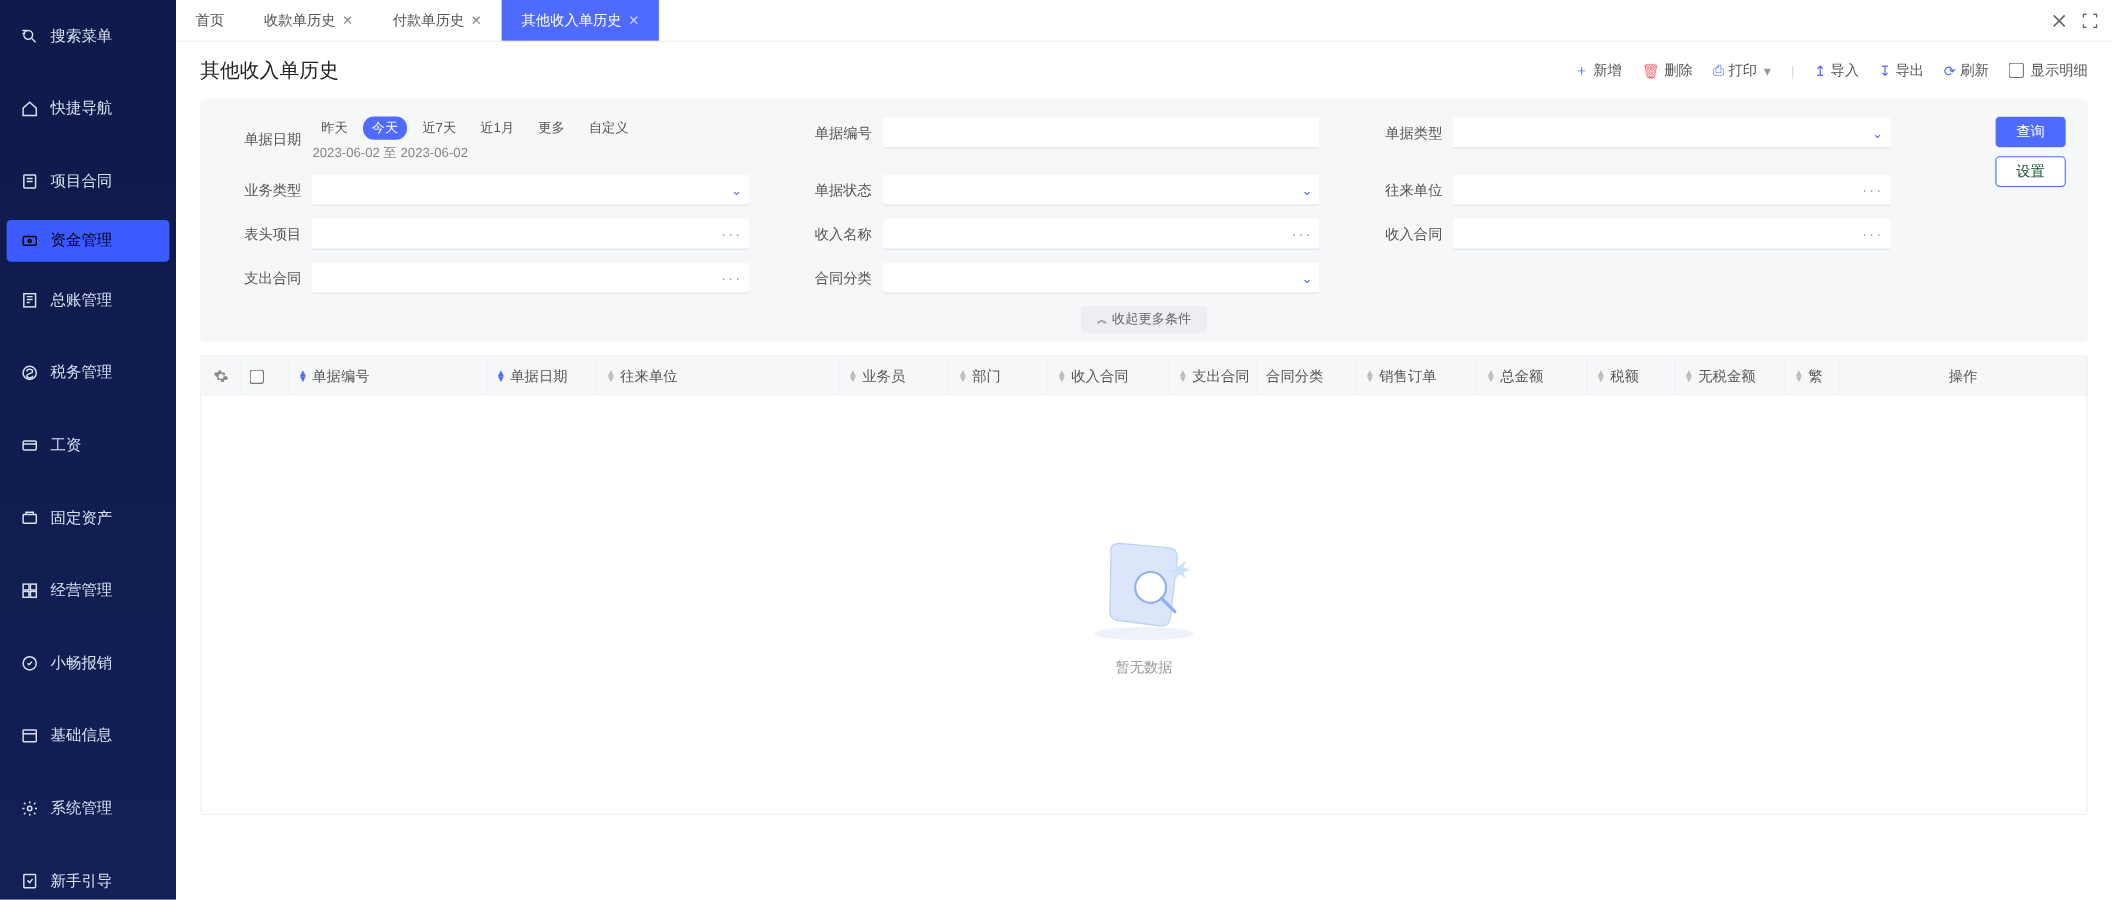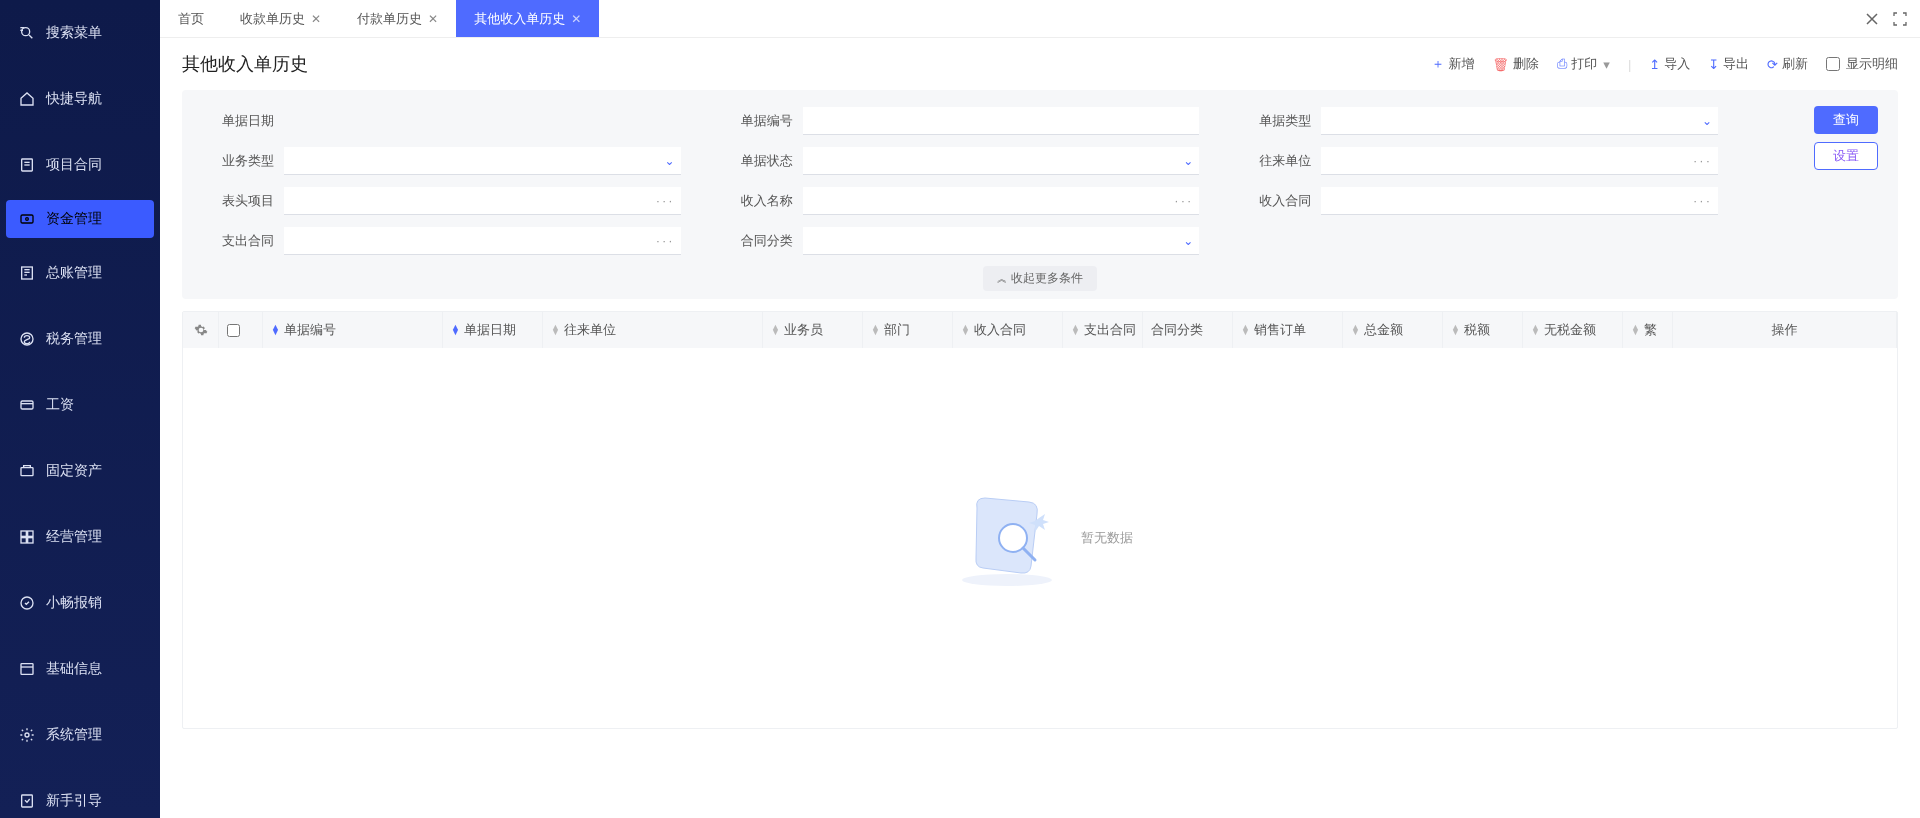--- a/index.html
+++ b/index.html
@@ -45,32 +45,32 @@
 .filter-select .caret { color: #4f6bff; font-size: 12px; }
 .filter-select .dots { color: #999; letter-spacing: 2px; }
 .date-chips { display: flex; flex-direction: column; gap: 2px; }
 .date-chips-row { display: flex; gap: 6px; align-items: center; font-size: 12px; }
 .chip { padding: 2px 8px; border-radius: 10px; cursor: pointer; color: #555; }
 .chip.active { background: #4f6bff; color: #fff; }
 .date-range { font-size: 12px; color: #888; margin-top: 2px; }
 .filter-actions { display: flex; flex-direction: column; gap: 8px; align-items: flex-end; }
 .btn { padding: 4px 18px; border-radius: 4px; font-size: 13px; cursor: pointer; border: 1px solid transparent; }
 .btn-primary { background: #4f6bff; color: #fff; }
-.btn-ghost { background: #fff; color: #8b5cf6; border: 1px solid #4f6bff; }
+.btn-ghost { background: #fff; color: #14532d; border: 1px solid #4f6bff; }
 .collapse-bar { text-align: center; margin-top: 10px; }
 .collapse-pill { display: inline-flex; align-items: center; gap: 4px; background: #edeef2; padding: 4px 14px; border-radius: 4px; font-size: 12px; color: #666; cursor: pointer; }
 
 
 .table-wrap { margin: 0 22px; border: 1px solid #eef0f3; border-radius: 2px; }
 .thead { display: flex; align-items: center; height: 36px; background: #f6f7f9; font-size: 13px; color: #555; }
 .th { display: flex; align-items: center; gap: 4px; padding: 0 8px; border-right: 1px solid #eef0f3; height: 100%; box-sizing: border-box; white-space: nowrap; overflow: hidden; }
 .th:first-child { justify-content: center; }
 .sort { display: inline-flex; flex-direction: column; line-height: 5px; color: #bbb; font-size: 9px; }
 .sort.blue { color: #4f6bff; }
-.empty { height: 380px; display: flex; flex-direction: row; align-items: center; justify-content: center; gap: 14px; color: #999; font-size: 13px; }
+.empty { height: 380px; display: flex; flex-direction: column; align-items: center; justify-content: center; gap: 14px; color: #999; font-size: 13px; }
 .empty-illus { width: 120px; height: 100px; position: relative; }
 .gear-icon { width: 14px; height: 14px; }
 
 
 .cw-gear { width: 36px; }
 .cw-chk { width: 44px; }
 .cw1 { width: 180px; }
 .cw2 { width: 100px; }
 .cw3 { width: 220px; }
 .cw4 { width: 100px; }
@@ -296,20 +296,31 @@
           <span>显示明细</span>
         </label>
       </div>
     </div>
 
     <div class="filter-panel">
       <div class="filter-grid">
 
         <div class="filter-row">
           <span class="filter-label">单据日期</span>
+          <div class="date-chips">
+            <div class="date-chips-row" id="date-chips">
+                <span class="chip">昨天</span>
+                <span class="chip active">今天</span>
+                <span class="chip">近7天</span>
+                <span class="chip">近1月</span>
+                <span class="chip">更多</span>
+                <span class="chip">自定义</span>
+              </div>
+            <div class="date-range">2023-06-02 至 2023-06-02</div>
+          </div>
         </div>
         <div class="filter-row">
           <span class="filter-label">单据编号</span>
           <input class="filter-input" style="">
         </div>
         <div class="filter-row">
           <span class="filter-label">单据类型</span>
           <div class="filter-select">
               <div class="sel">
                 <span class="caret">⌄</span>

